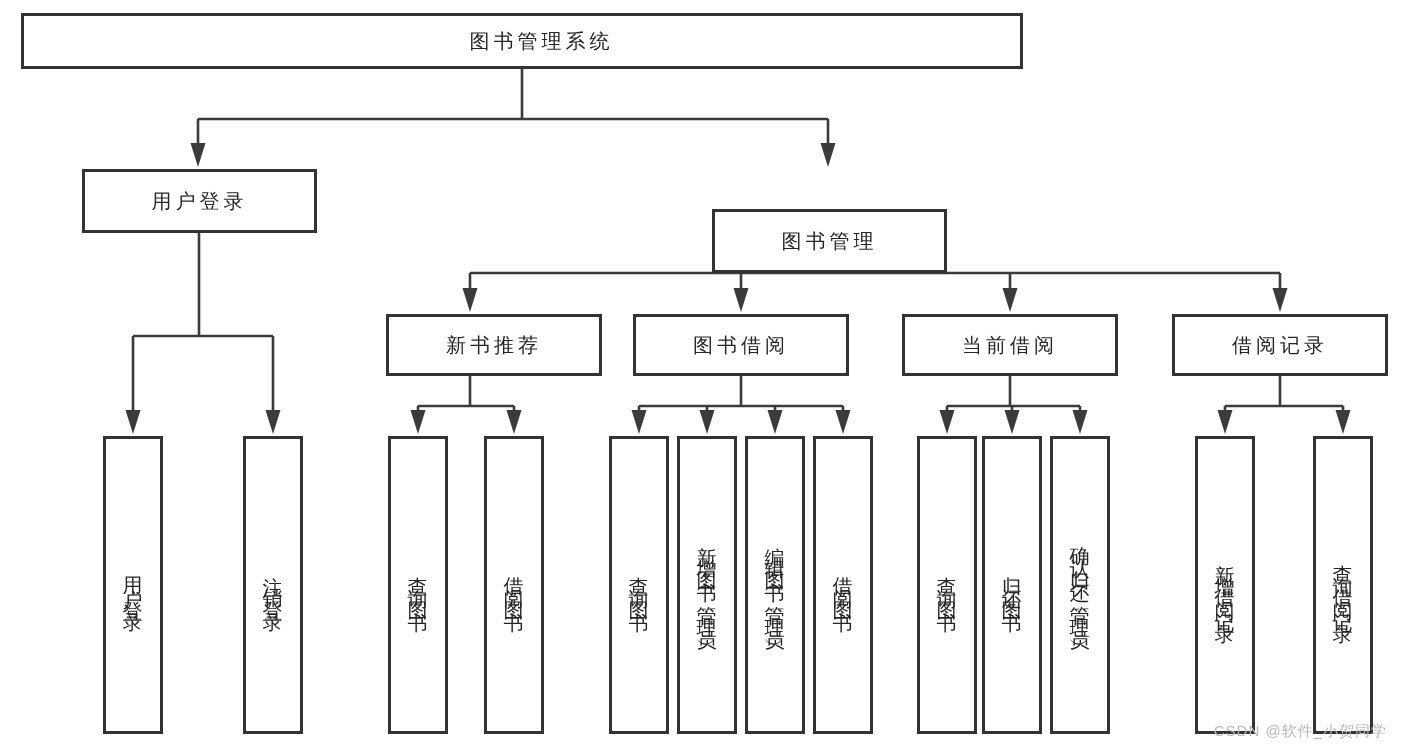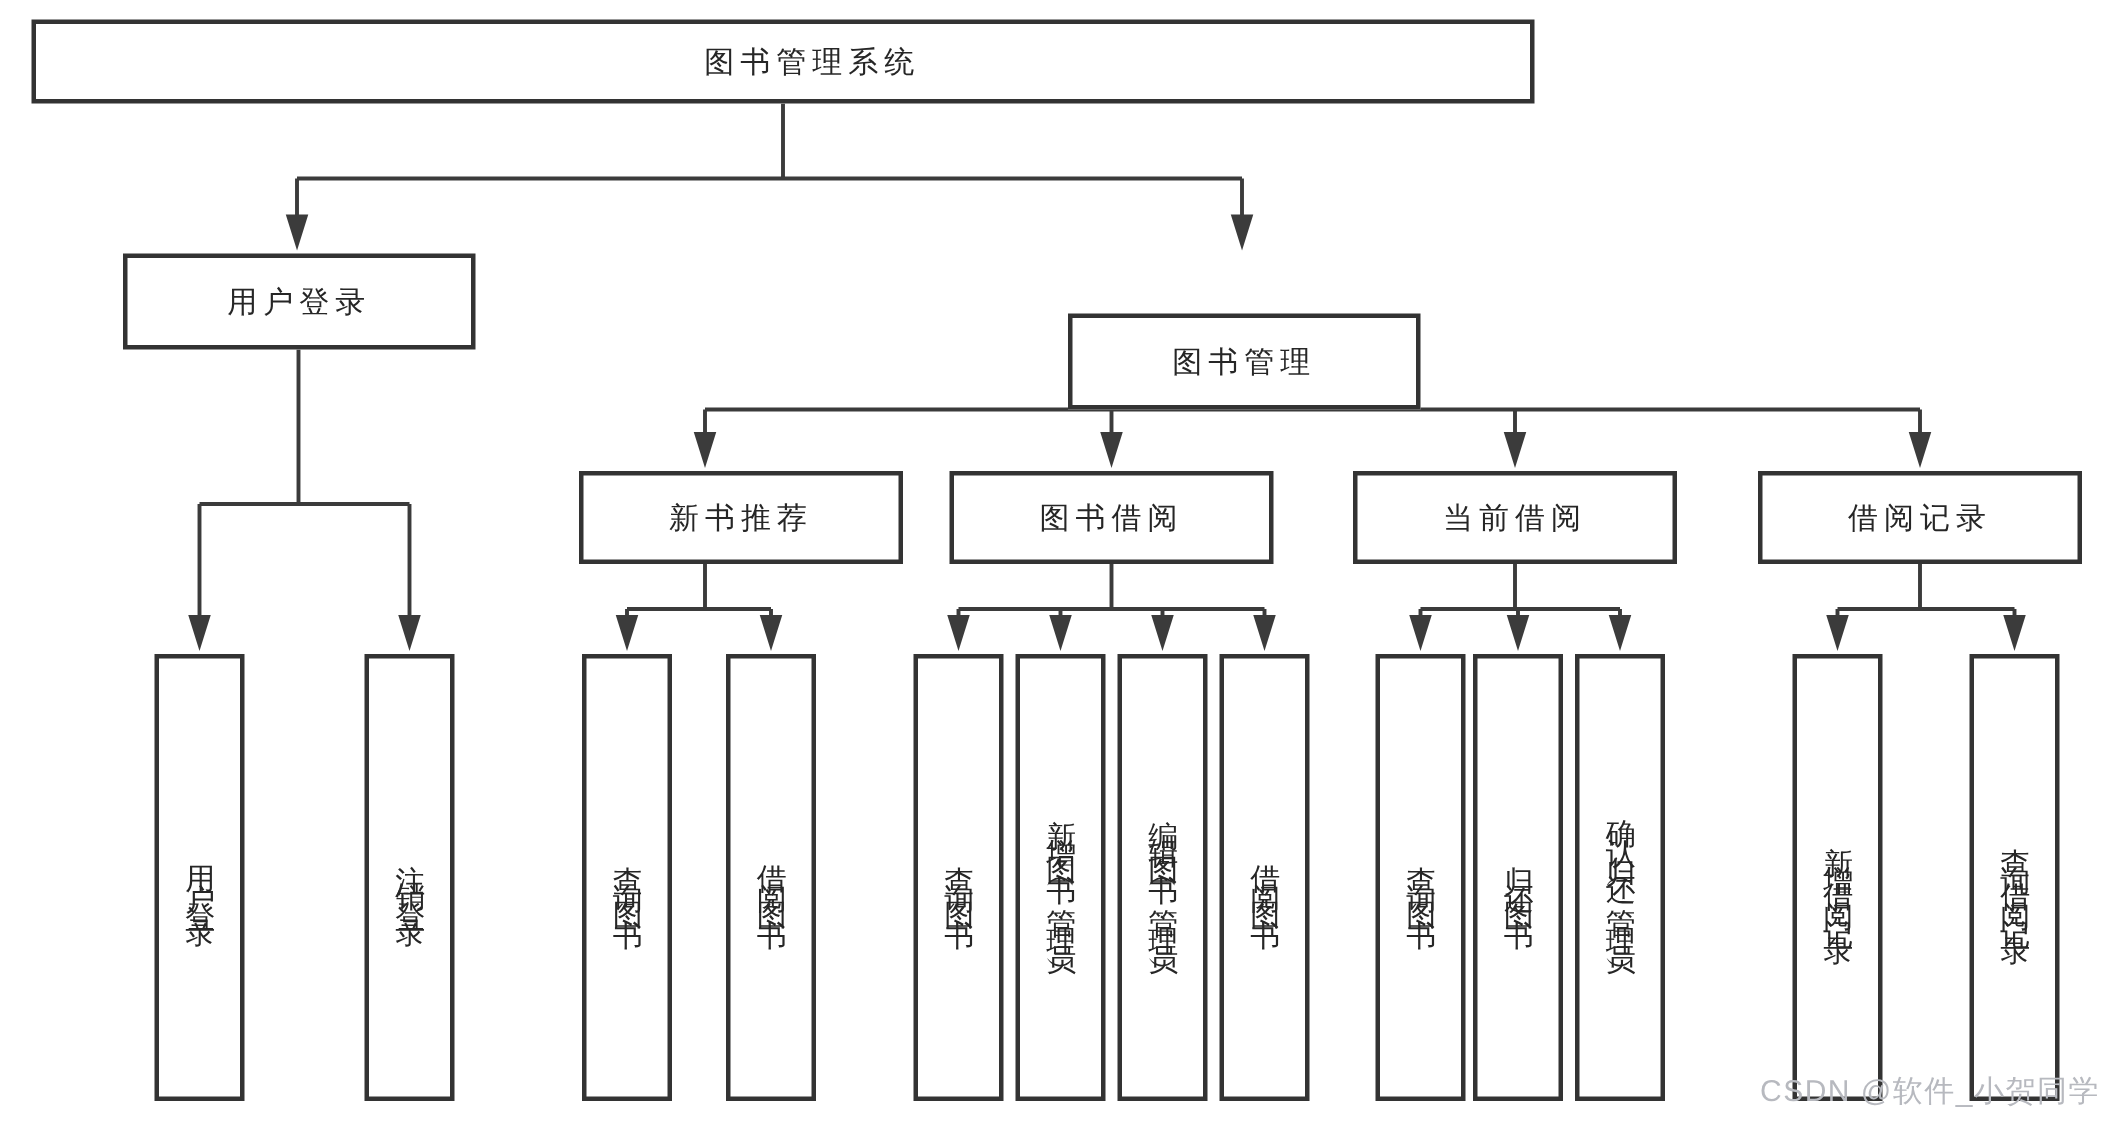--- a/index.html
+++ b/index.html
@@ -55,23 +55,23 @@
   .vtext {
     writing-mode: vertical-rl;
     text-orientation: mixed;
     font-size: 20px;
     line-height: 1;
     letter-spacing: 12px;
     white-space: nowrap;
   }
   .watermark {
     position: absolute;
-    right: 5px;
+    right: 18px;
     bottom: 6px;
-    font-size: 20px;
+    font-size: 15px;
     letter-spacing: 1px;
     color: var(--wm, #b7b9bf);
     z-index: 3;
     white-space: nowrap;
   }
 </style>
 </head>
 <body>
 
 <div class="canvas" style="--line: #3b3b3b; --boxborder: #333333; --boxfill: #ffffff; --text: #262626; --wm: #b7b9bf; --bg: #ffffff;">

